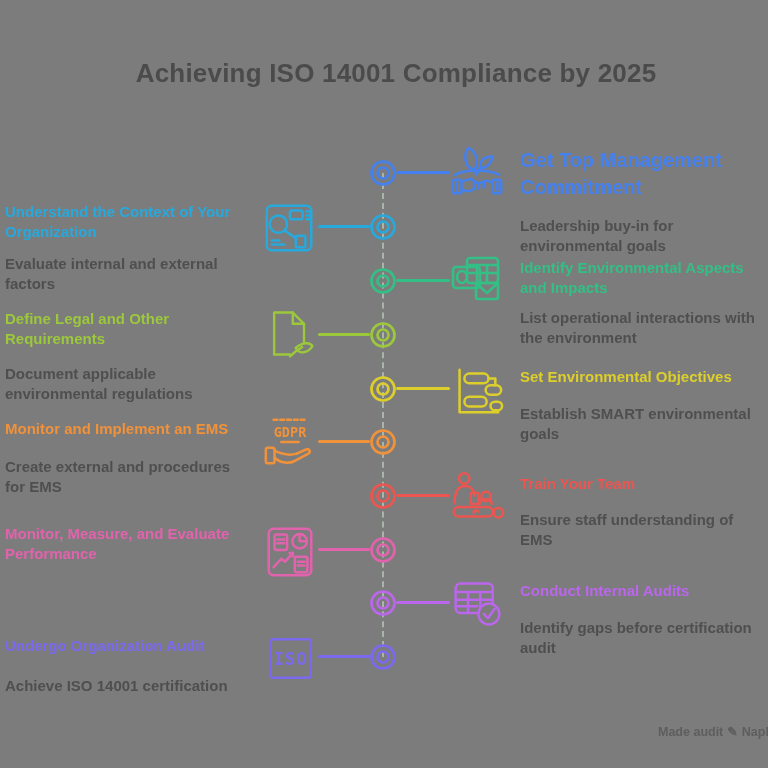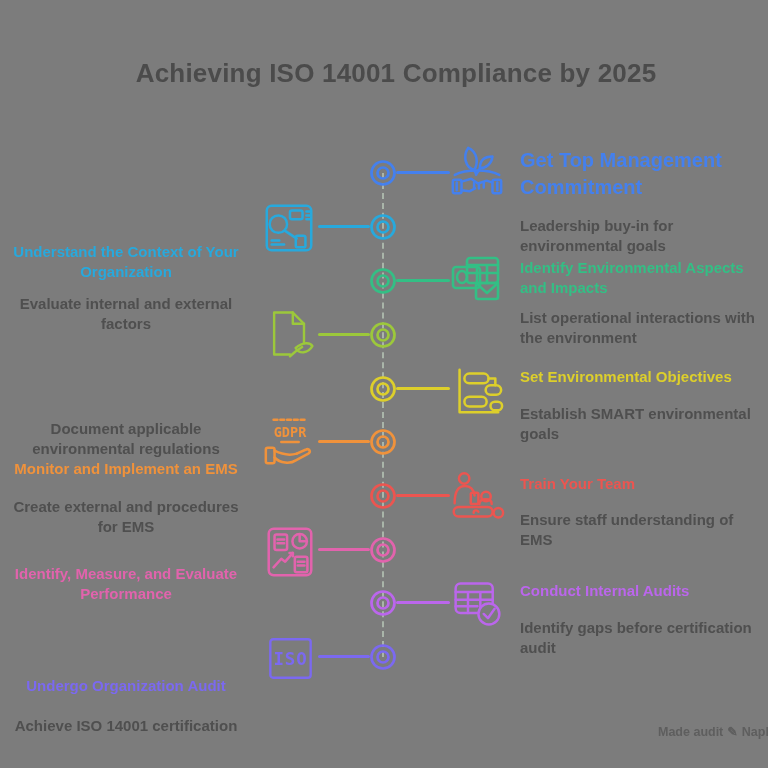--- a/index.html
+++ b/index.html
@@ -16,27 +16,27 @@
   .icon{position:absolute;}
   .icon *{fill:none;stroke:currentColor;stroke-width:2.6;stroke-linecap:round;stroke-linejoin:round;}
   .icon text{fill:currentColor;stroke:none;font-family:"DejaVu Sans Mono",monospace;font-weight:bold;}
   .t-gdpr{font-size:14px;}
   .t-iso{font-size:19px;letter-spacing:1px;}
   .bgfill{fill:#7c7c7c !important;}
   .title,.subtitle{position:absolute;font-size:15px;line-height:20px;font-weight:700;}
   .title{color:var(--c);}
   .subtitle{color:#4f4f4f;}
   .right .title,.right .subtitle{left:520px;width:250px;text-align:left;}
-  .left .title,.left .subtitle{right:521px;width:242px;text-align:center;margin-top:40px;}
+  .left .title,.left .subtitle{right:521px;width:242px;text-align:left;}
   .s0 .title{font-size:20px;line-height:27px;}
   
   .s0 .node{left:368px;top:158px}.s0 .connector{left:396px;top:171px;width:54px}.s0 .icon{left:448px;top:142px}.s0 .title{top:147px}.s0 .subtitle{top:216px}
   .s1 .node{left:368px;top:212px}.s1 .connector{left:318px;top:225px;width:52px}.s1 .icon{left:260px;top:199px}.s1 .title{top:202px}.s1 .subtitle{top:254px}
   .s2 .node{left:368px;top:266px}.s2 .connector{left:396px;top:279px;width:54px}.s2 .icon{left:446px;top:252px}.s2 .title{top:258px}.s2 .subtitle{top:308px}
-  .s3 .node{left:368px;top:320px}.s3 .connector{left:318px;top:333px;width:52px}.s3 .icon{left:262px;top:306px}.s3 .title{top:309px}.s3 .subtitle{top:379px}
+  .s3 .node{left:368px;top:320px}.s3 .connector{left:318px;top:333px;width:52px}.s3 .icon{left:262px;top:306px}.s3 .title{top:309px}.s3 .subtitle{top:364px}
   .s4 .node{left:368px;top:374px}.s4 .connector{left:396px;top:387px;width:54px}.s4 .icon{left:447px;top:362px}.s4 .title{top:367px}.s4 .subtitle{top:404px}
   .s5 .node{left:368px;top:427px}.s5 .connector{left:318px;top:440px;width:52px}.s5 .icon{left:261px;top:414px}.s5 .title{top:419px}.s5 .subtitle{top:457px}
   .s6 .node{left:368px;top:481px}.s6 .connector{left:396px;top:494px;width:54px}.s6 .icon{left:448px;top:468px}.s6 .title{top:474px}.s6 .subtitle{top:510px}
   .s7 .node{left:368px;top:535px}.s7 .connector{left:318px;top:548px;width:52px}.s7 .icon{left:261px;top:522px}.s7 .title{top:524px}.s7 .subtitle{top:580px}
   .s8 .node{left:368px;top:588px}.s8 .connector{left:396px;top:601px;width:54px}.s8 .icon{left:449px;top:575px}.s8 .title{top:581px}.s8 .subtitle{top:618px}
   .s9 .node{left:368px;top:642px}.s9 .connector{left:318px;top:655px;width:52px}.s9 .icon{left:263px;top:631px}.s9 .title{top:636px}.s9 .subtitle{top:676px}
   .watermark{position:absolute;left:658px;top:724px;font-size:12.5px;font-weight:700;
              color:#5e5e5e;white-space:nowrap;display:flex;align-items:center;gap:4px;}
 </style>
 </head>
@@ -112,20 +112,21 @@
         <circle cx="15" cy="15" r="11.5"></circle>
         <circle cx="15" cy="15" r="5.5"></circle>
       </svg>
     <div class="connector"></div>
     <svg class="icon" width="56" height="56" viewBox="0 0 60 60">
       <path d="M13 7 H33 L45 19 V40 M13 7 V52 H30"></path>
       <path d="M33 7 V19 H45"></path>
       <path d="M36 45 C44 38 52 39 54 43 C49 51 40 52 36 45 Z"></path>
       <path d="M30 54 C34 50 38 47 43 44"></path>
     </svg>
+    <div class="title">Define Legal and Other Requirements</div>
     <div class="subtitle">Document applicable environmental regulations</div>
   </div>
 
   <div class="step right s4" style="--c: #ddcf2b;">
     <svg class="node" viewBox="0 0 30 30">
         <circle cx="15" cy="15" r="11.5"></circle>
         <circle cx="15" cy="15" r="5.5"></circle>
       </svg>
     <div class="connector"></div>
     <svg class="icon" width="58" height="58" viewBox="0 0 60 60">
@@ -188,21 +189,21 @@
       <rect x="8" y="7" width="44" height="48" rx="5"></rect>
       <rect x="14" y="13" width="13" height="16" rx="2"></rect>
       <path d="M17 18 H24 M17 22 H24"></path>
       <circle cx="40" cy="20" r="7.5"></circle>
       <path d="M40 14 V20 H46"></path>
       <path d="M13 47 L21 38 L25 41 L33 32"></path>
       <path d="M29.5 32 H33 V35.5"></path>
       <rect x="35" y="36" width="13" height="16" rx="2"></rect>
       <path d="M38 41 H45 M38 45 H45"></path>
     </svg>
-    <div class="title">Identify, Measure, and Evaluate Performance</div>
+    <div class="title">Monitor, Measure, and Evaluate Performance</div>
   </div>
 
   <div class="step right s8" style="--c: #bb66ec;">
     <svg class="node" viewBox="0 0 30 30">
         <circle cx="15" cy="15" r="11.5"></circle>
         <circle cx="15" cy="15" r="5.5"></circle>
       </svg>
     <div class="connector"></div>
     <svg class="icon" width="57" height="57" viewBox="0 0 60 60">
       <rect x="7" y="9" width="39" height="31" rx="5"></rect>

